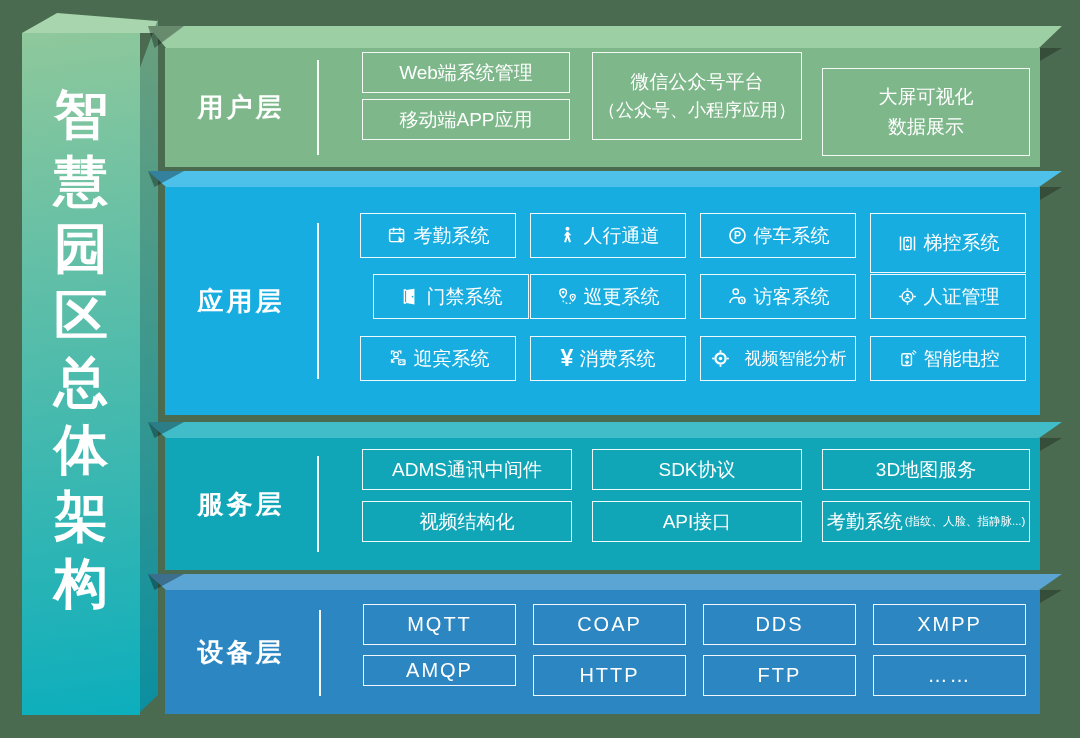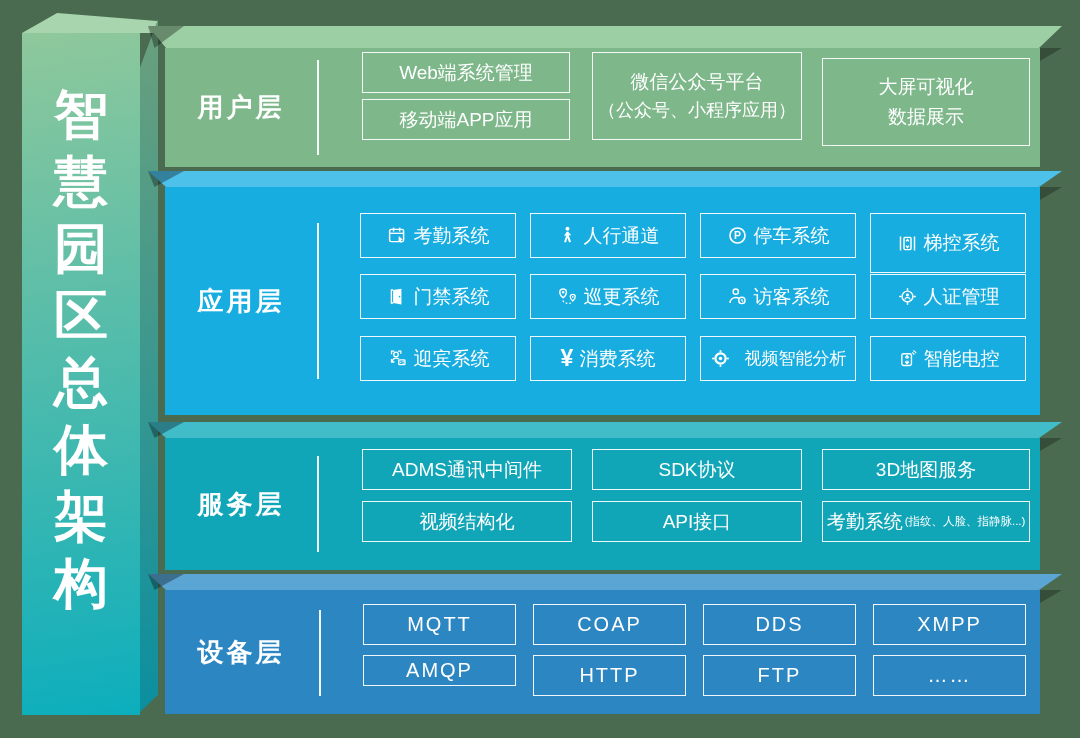--- a/index.html
+++ b/index.html
@@ -82,21 +82,21 @@
     <div class="ibox" style="left:185px;top:4px;width:208px;height:41px">
       <span class="u-lbl">Web端系统管理</span>
     </div>
     <div class="ibox" style="left:185px;top:51px;width:208px;height:41px">
       <span class="u-lbl">移动端APP应用</span>
     </div>
     <div class="ibox col2" style="left:415px;top:4px;width:210px;height:88px;gap:2px">
       <span class="u-lbl">微信公众号平台</span>
       <span class="u-lbl" style="font-size:18px">（公众号、小程序应用）</span>
     </div>
-    <div class="ibox col2" style="left:645px;top:10px;width:208px;height:88px;gap:4px">
+    <div class="ibox col2" style="left:645px;top:20px;width:208px;height:88px;gap:4px">
       <span class="u-lbl">大屏可视化</span>
       <span class="u-lbl">数据展示</span>
     </div>
   </div>
 
   <div class="tf" style="top:171px;height:16px;background:var(--app-top)"></div>
   <div class="wedge-l" style="top:171px;height:16px"></div>
   <div class="wedge-r" style="top:187px"></div>
   <div class="layer" style="top:187px;height:228px;background:var(--app-front)">
     <div class="ly-label">应用层</div>
@@ -132,21 +132,21 @@
       <svg class="ic" viewBox="0 0 24 24" fill="none" stroke="#fff" stroke-width="1.7">
           <line x1="4" y1="4" x2="4" y2="20"></line>
           <line x1="20" y1="4" x2="20" y2="20"></line>
           <rect x="8" y="5" width="8" height="14" rx="1.2"></rect>
           <path d="M10.4 9.6 l1.6 -2.1 1.6 2.1"></path>
           <path d="M10.4 14.4 l1.6 2.1 1.6 -2.1"></path>
         </svg>
       <span class="a-lbl">梯控系统</span>
     </div>
 
-    <div class="ibox app-box" style="left:183px;top:87px;width:156px;height:45px">
+    <div class="ibox app-box" style="left:196px;top:87px;width:156px;height:45px">
       <svg class="ic" viewBox="0 0 24 24">
           <path d="M7 4.5 L16.5 3 V21 L7 19.5 Z" fill="#fff"></path>
           <circle cx="14.3" cy="12" r="1" fill="var(--app-front)"></circle>
           <path d="M7 4.5 H5 V19.5 H7" fill="none" stroke="#fff" stroke-width="1.6"></path>
         </svg>
       <span class="a-lbl">门禁系统</span>
     </div>
     <div class="ibox app-box" style="left:353px;top:87px;width:156px;height:45px">
       <svg class="ic" viewBox="0 0 24 24" fill="none" stroke="#fff">
           <path d="M7 3.5 a3.8 3.8 0 0 1 3.8 3.8 c0 2.8 -3.8 6.2 -3.8 6.2 s-3.8 -3.4 -3.8 -6.2 A3.8 3.8 0 0 1 7 3.5 z" stroke-width="1.6"></path>

